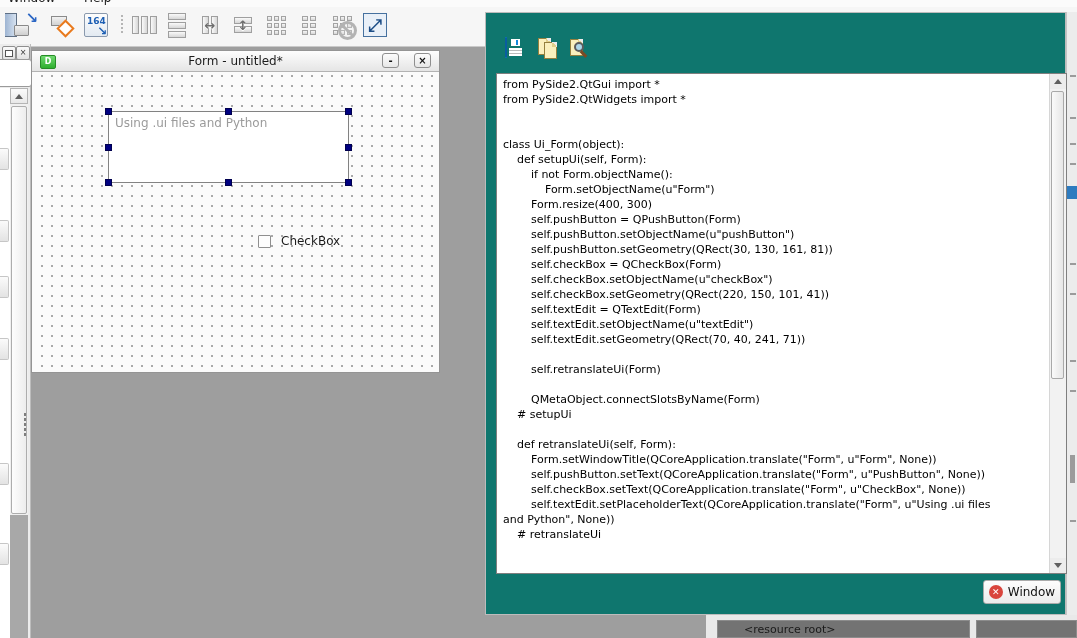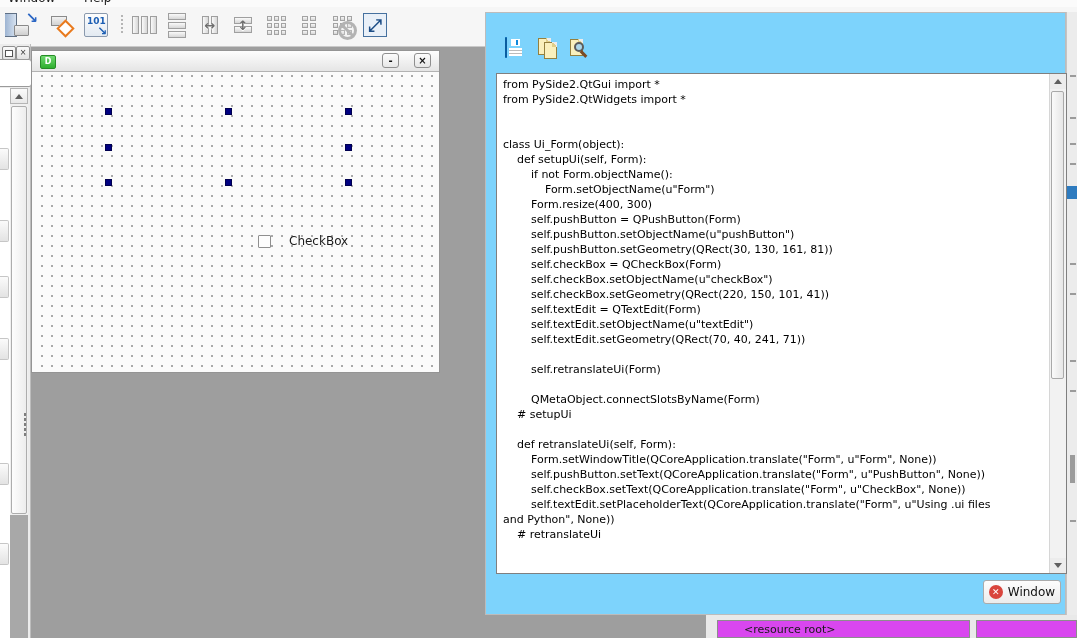--- a/index.html
+++ b/index.html
@@ -63,24 +63,24 @@
   .win-title{position:absolute;left:0;top:3px;width:100%;text-align:center;font-size:12px;color:#1c1c1c;}
   .win-btn{position:absolute;top:2px;width:17px;height:15px;background:linear-gradient(#fcfcfc,#e7e7e7);border:1px solid #8f8f8f;border-radius:3px;box-sizing:border-box;text-align:center;font-size:10px;font-weight:bold;color:#111;line-height:13px;}
   .win-body{position:absolute;left:1px;top:21px;width:405px;height:299px;
             background-image:radial-gradient(circle,#a9a9a9 1px,transparent 1.2px);
             background-size:10px 10px;background-position:4px 9px;background-color:#fbfbfb;}
   .textedit{position:absolute;left:75px;top:39px;width:241px;height:72px;background:#fff;border:1px solid #828282;box-sizing:border-box;}
   .placeholder{position:absolute;left:6px;top:4px;font-size:12px;color:#9b9b9b;}
   .handle{position:absolute;width:7px;height:7px;background:#000080;border:1px solid #00004f;box-sizing:border-box;z-index:3;}
   .pushbtn{position:absolute;left:35px;top:131px;width:161px;height:79px;background:linear-gradient(#fefefe,#f3f3f3 60%,#ebebeb);border:1px solid #a8a8a8;border-radius:2px;box-sizing:border-box;display:flex;align-items:center;justify-content:center;font-size:12px;color:#1a1a1a;}
   .cb-ind{position:absolute;left:225px;top:163px;width:13px;height:13px;background:#fdfdfd;border:1px solid #8f8f8f;border-radius:1px;box-sizing:border-box;}
-  .cb-label{position:absolute;left:256px;top:162px;font-size:12px;color:#1a1a1a;}
-
-  
-  .dialog{left:485px;top:12px;width:581px;height:603px;background:#7dd3fc;border:1px solid #bcbcbc;box-sizing:border-box;z-index:5;}
+  .cb-label{position:absolute;left:248px;top:162px;font-size:12px;color:#1a1a1a;}
+
+  
+  .dialog{left:485px;top:12px;width:581px;height:603px;background:#0f766e;border:1px solid #bcbcbc;box-sizing:border-box;z-index:5;}
   .dlg-icon{position:absolute;top:25px;width:22px;height:22px;}
   .icon-save{position:relative;width:21px;height:21px;background:#1189dc;border:1px solid #0a5da0;border-radius:2px;}
   .icon-save .shutter{position:absolute;left:5px;top:1px;width:9px;height:7px;background:#fff;}
   .icon-save .slot{position:absolute;left:10px;top:2px;width:2px;height:5px;background:#1189dc;}
   .icon-save .label{position:absolute;left:3px;bottom:1px;width:13px;height:8px;background:#fff;
         background-image:linear-gradient(#bbb 1px,transparent 1px);background-size:100% 3px;background-position:0 2px;}
   .page{position:absolute;width:13px;height:17px;background:#faf0bd;border:1px solid #94803f;box-sizing:border-box;}
   .page::after{content:"";position:absolute;right:-1px;top:-1px;width:5px;height:5px;background:linear-gradient(225deg,#ececec 50%,#e0cf8a 50%);}
   .icon-find .lens{position:absolute;left:5px;top:4px;width:10px;height:10px;border:2px solid #5c5c5c;border-radius:50%;background:#aed8ea;box-sizing:border-box;z-index:2;}
   .icon-find .hdl{position:absolute;left:13px;top:12px;width:3px;height:8px;background:#7a4a24;transform:rotate(-45deg);z-index:2;}
@@ -93,21 +93,21 @@
   .close-ico{width:14px;height:14px;background:#d9453d;border-radius:50%;color:#fff;font-size:9px;font-weight:bold;text-align:center;line-height:14px;}
 
   
   .rstrip{left:1066px;top:12px;width:11px;height:626px;background:#ececec;border-left:1px solid #c4c4c4;z-index:4;}
   .rs-dash{position:absolute;left:3px;width:6px;height:2px;background:#9b9b9b;}
   .rs-blue{position:absolute;left:0px;top:174px;width:11px;height:13px;background:#2e7bbf;}
   .rs-bar{position:absolute;left:3px;top:443px;width:5px;height:28px;background:#9b9b9b;}
 
   
   .bpanel{left:706px;top:615px;width:371px;height:23px;background:#e9e9e9;z-index:6;}
-  .rbox{position:absolute;top:5px;height:18px;background:#d946ef;border:1px solid #8c8c8c;box-sizing:border-box;}
+  .rbox{position:absolute;top:5px;height:18px;background:#737373;border:1px solid #8c8c8c;box-sizing:border-box;}
   .rbox-label{position:absolute;left:26px;top:2px;font-size:11px;color:#1a1a1a;white-space:nowrap;}
 </style>
 </head>
 <body>
 
 <div id="screen">
 
   <div class="abs menubar">
     <span class="menu-item" style="left:8px">Window</span>
     <span class="menu-item" style="left:84px">Help</span>
@@ -124,21 +124,21 @@
       </span>
     </div>
     <div class="tbtn" style="left:49px">
       <span class="icon-buddy">
         <span class="bar"></span>
           <span class="tag"></span>
       </span>
     </div>
     <div class="tbtn" style="left:83px">
       <span class="icon-tabord">
-        <span class="num">101</span>
+        <span class="num">164</span>
         <span class="arr">↘</span>
       </span>
     </div>
     <div class="tsep" style="left:121px"></div>
     <div class="tbtn" style="left:131px">
       <span class="bars-h">
           <i></i>
           <i></i>
           <i></i>
         </span>
@@ -229,24 +229,28 @@
       </div>
     <div class="dock-sb-thumb"></div>
     <div class="dock-sb-lower"></div>
   </div>
 
   <div class="abs splitter-dots"></div>
 
   <div class="abs win">
     <div class="win-titlebar">
       <span class="win-icon">D</span>
+      <span class="win-title">Form - untitled*</span>
       <span class="win-btn" style="right:40px">-</span>
       <span class="win-btn" style="right:8px">×</span>
     </div>
     <div class="win-body">
+      <div class="textedit">
+        <span class="placeholder">Using .ui files and Python</span>
+      </div>
 
       <div class="handle" style="left:72px;top:36px"></div>
       <div class="handle" style="left:192px;top:36px"></div>
       <div class="handle" style="left:312px;top:36px"></div>
       <div class="handle" style="left:72px;top:72px"></div>
       <div class="handle" style="left:312px;top:72px"></div>
       <div class="handle" style="left:72px;top:107px"></div>
       <div class="handle" style="left:192px;top:107px"></div>
       <div class="handle" style="left:312px;top:107px"></div>
 

